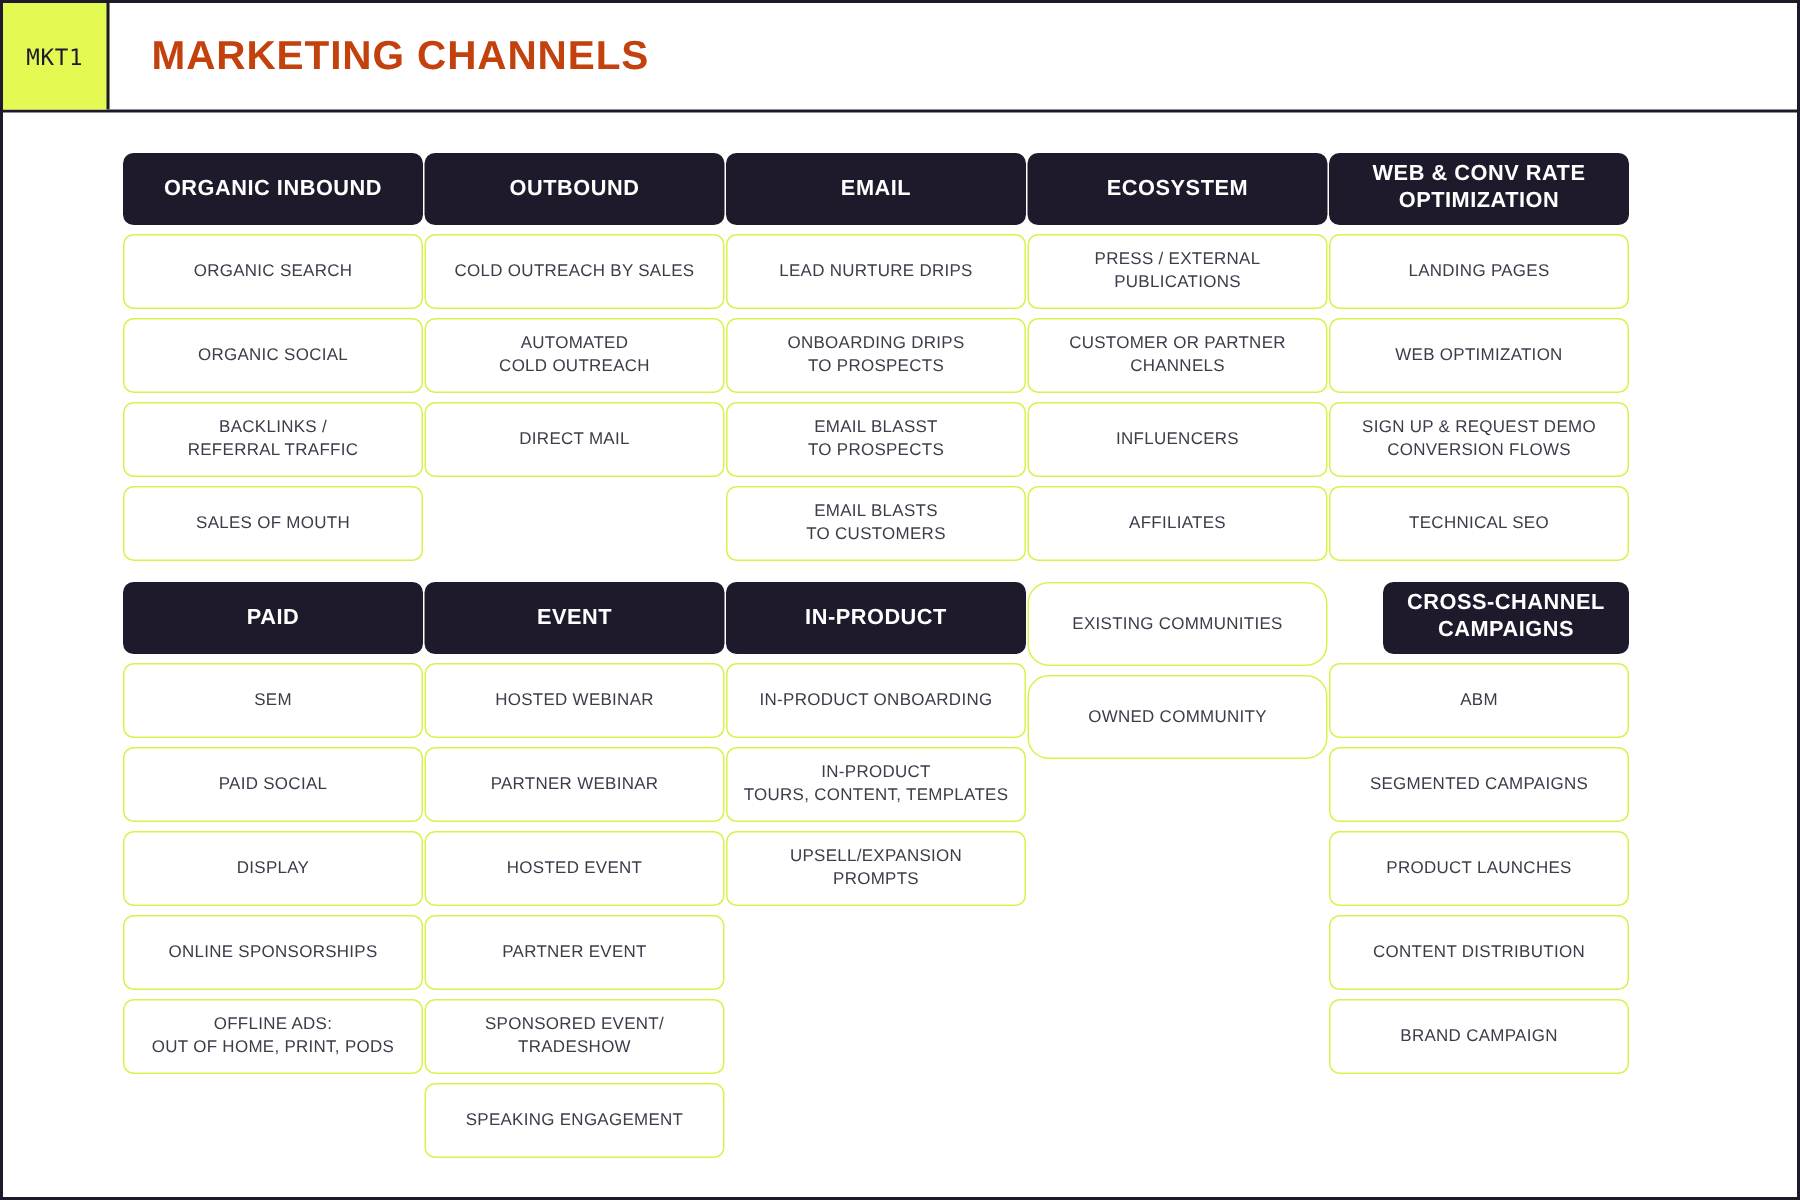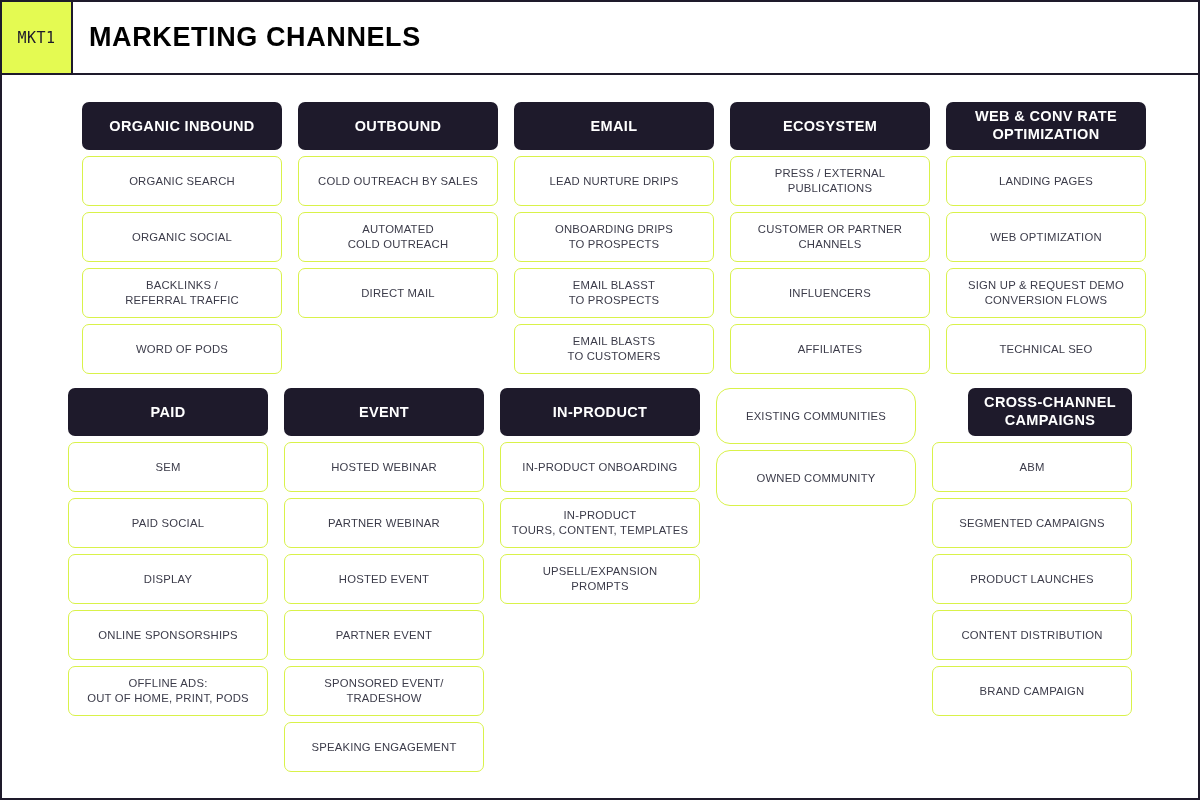--- a/index.html
+++ b/index.html
@@ -43,44 +43,43 @@
     font-size: 15px;
     font-weight: 400;
     letter-spacing: 0.5px;
     color: #1e1a2b;
   }
 
   .header-title {
     flex: 1 1 auto;
     display: flex;
     align-items: center;
-    padding-left: 16px;
+    padding-left: 28px;
     font-size: 27px;
     font-weight: bold;
     letter-spacing: 0.6px;
-    color: #000000;
+    color: #c2410c;
   }
 
   
   .board {
     position: relative;
     padding: 27px 0 0 0;
   }
 
   .grid-row {
     display: flex;
-    gap: 16px;
+    gap: 1px;
     padding-left: 80px;
     padding-right: 80px;
     align-items: flex-start;
   }
 
   .grid-row + .grid-row {
     margin-top: 8px;
-    justify-content: center;
   }
 
   .column {
     width: 200px;
     flex: 0 0 200px;
     display: flex;
     flex-direction: column;
   }
 
   .col-header {
@@ -133,21 +132,21 @@
   </div>
 
   <div class="board">
     <div class="grid-row">
         <div class="column">
           <div class="col-header" style="white-space: pre-line;">ORGANIC INBOUND</div>
           <div class="card">ORGANIC SEARCH</div>
           <div class="card">ORGANIC SOCIAL</div>
           <div class="card">BACKLINKS /
 REFERRAL TRAFFIC</div>
-          <div class="card">WORD OF PODS</div>
+          <div class="card">SALES OF MOUTH</div>
         </div>
         <div class="column">
           <div class="col-header" style="white-space: pre-line;">OUTBOUND</div>
           <div class="card">COLD OUTREACH BY SALES</div>
           <div class="card">AUTOMATED
 COLD OUTREACH</div>
           <div class="card">DIRECT MAIL</div>
         </div>
         <div class="column">
           <div class="col-header" style="white-space: pre-line;">EMAIL</div>

